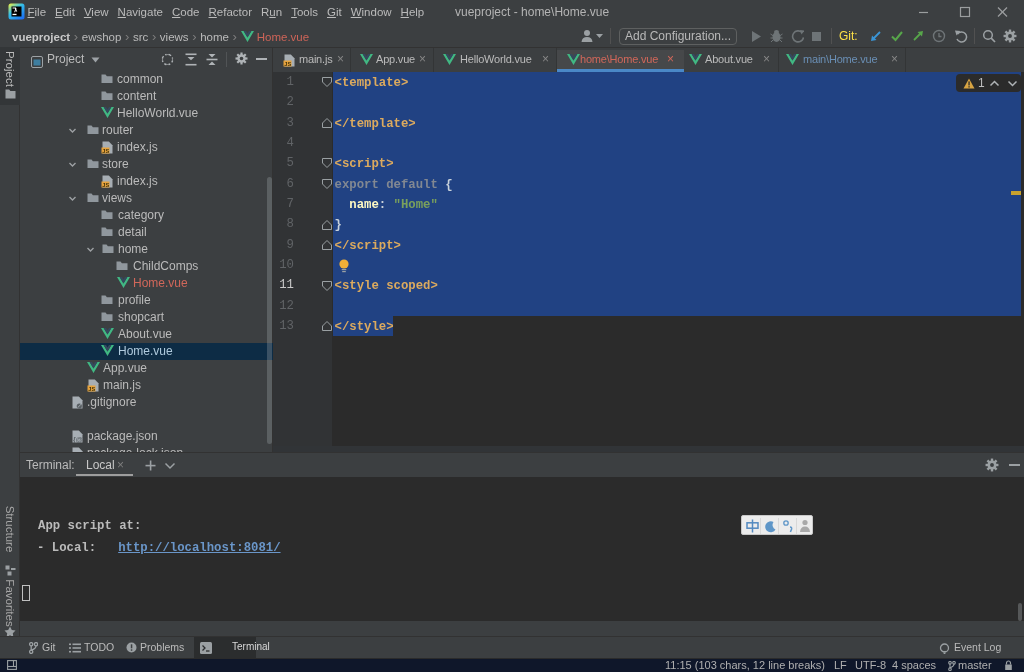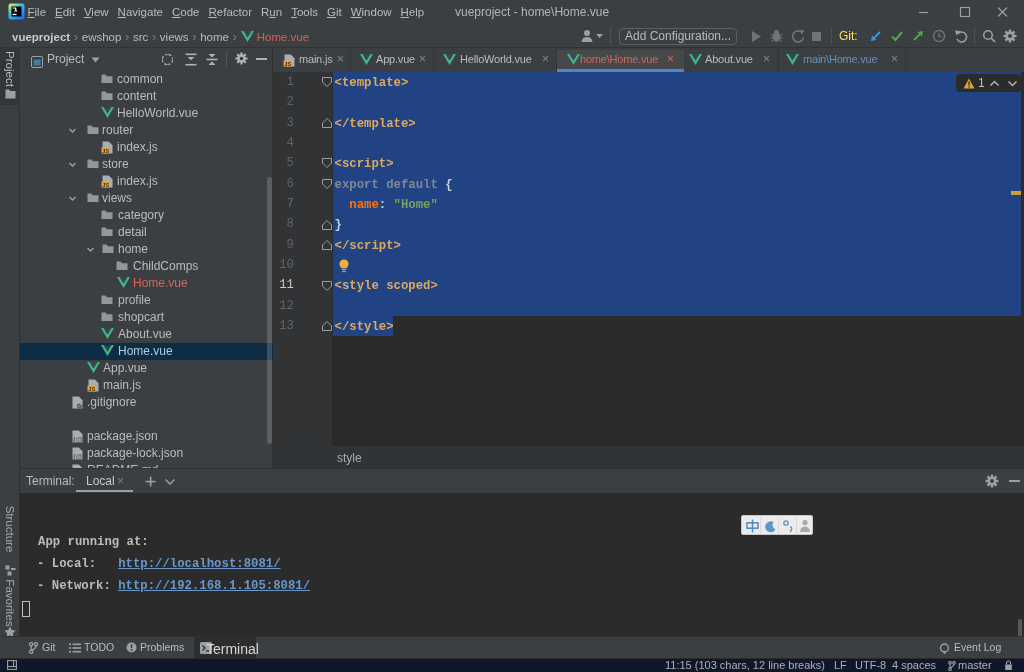--- a/index.html
+++ b/index.html
@@ -44,21 +44,21 @@
   #lnums { position:absolute; left:0; top:0; width:21px; white-space:pre; text-align:right; font-family:"Liberation Mono",monospace; font-size:12.3px; line-height:20.33px; color:#606366; }
   #sel1 { position:absolute; left:60px; top:0; width:688px; height:244px; background:#214283; }
   #sel2 { position:absolute; left:60px; top:244px; width:60px; height:20.3px; background:#214283; }
   #code { position:absolute; left:61.5px; top:1px; font-family:"Liberation Mono",monospace; font-size:12.3px; line-height:20.33px; white-space:pre; color:#a9b7c6; font-weight:bold; }
   #estripe { position:absolute; right:0; top:0; width:3px; height:374px; background:#2b2b2b; }
 
   
   #ebc { left:273px; top:446px; width:751px; height:22px; background:#313437; color:#a7abae; }
 
   
-  #terminal { left:20px; top:468px; width:1004px; height:168px; background:#2b2b2b; border-top:1px solid #323232;text-align:center; }
+  #terminal { left:20px; top:452px; width:1004px; height:168px; background:#2b2b2b; border-top:1px solid #323232;text-align:center; }
   #thead { position:absolute; left:0; top:0; width:1004px; height:24px; background:#3c3f41; }
   #tbody { position:absolute; left:0; top:24px; width:1004px; height:144px; background:#2b2b2b; font-family:"Liberation Mono",monospace; font-size:12.3px; color:#bbbbbb; font-weight:bold; }
   .tline { position:absolute; white-space:pre; }
   .turl { color:#6a96c9; text-decoration:underline; }
 
   
   #toolrow { left:0; top:636px; width:1024px; height:22px; background:#3c3f41; border-top:1px solid #323232; }
   .twbtn { position:absolute; top:0; height:21px; line-height:21px; color:#bbbbbb; font-size:10.5px; }
   #statusbar { left:0; top:658px; width:1024px; height:14px; background:#0f172a; border-top:1px solid #2b2b2b; font-size:11px; color:#b0b0b0; }
   .stit { position:absolute; top:0; line-height:13px; }
@@ -549,21 +549,21 @@
 10
 <span style="color:#c8c8c8">11</span>
 12
 13</div>
   <div id="code"><span style="color:#dcaa5e">&lt;template&gt;</span>
 
 <span style="color:#dcaa5e">&lt;/template&gt;</span>
 
 <span style="color:#dcaa5e">&lt;script&gt;</span>
 <span style="color:#828892">export default </span><span style="color:#c9d2db">{</span>
-  <span style="color:#f97316">name</span><span style="color:#c9d2db">:</span> <span style="color:#79a05c">"Home"</span>
+  <span style="color:#fef9c3">name</span><span style="color:#c9d2db">:</span> <span style="color:#79a05c">"Home"</span>
 <span style="color:#c9d2db">}</span>
 <span style="color:#dcaa5e">&lt;/script&gt;</span>
 
 <span style="color:#dcaa5e">&lt;style scoped&gt;</span>
 
 <span style="color:#dcaa5e">&lt;/style&gt;</span></div>
 
   <svg class="abs" style="left:49px;top:5px" width="10" height="10" viewBox="0 0 10 10">
       <polygon points="0.5,0.5 9.5,0.5 9.5,5 5,9.5 0.5,5" fill="none" stroke="#9aa0a3"></polygon>
     </svg>
@@ -639,23 +639,22 @@
           <rect x="5.4" y="0.5" width="2.2" height="12"></rect>
           <rect x="0.5" y="5.4" width="12" height="2.2"></rect>
           <rect x="5.4" y="0.5" width="2.2" height="12" transform="rotate(45 6.5 6.5)"></rect>
           <rect x="5.4" y="0.5" width="2.2" height="12" transform="rotate(-45 6.5 6.5)"></rect>
         </g>
         <circle cx="6.5" cy="6.5" r="1.8" fill="#3c3f41"></circle>
       </svg>
     <div class="abs" style="left:989px;top:11px;width:11px;height:1.6px;background:#9ba0a3"></div>
   </div>
   <div id="tbody">
-    <span class="tline" style="left:18px;top:42px">App running at:</span>
+    <span class="tline" style="left:18px;top:42px">App script at:</span>
     <span class="tline" style="left:17px;top:64px">- Local:   <span class="turl">http://localhost:8081/</span></span>
-    <span class="tline" style="left:17px;top:86px">- Network: <span class="turl">http://192.168.1.105:8081/</span></span>
     <div class="abs" style="left:2px;top:108px;width:8px;height:16px;border:1px solid #c0c0c0"></div>
     <div class="abs" style="left:998px;top:126px;width:4px;height:18px;background:rgba(166,172,176,0.35);border-radius:2px"></div>
   </div>
 </div>
 
 <div id="toolrow" class="abs">
   <svg class="abs" style="left:29px;top:5px" width="9" height="12" viewBox="0 0 9 12">
       <g stroke="#9ba0a3" stroke-width="1.3" fill="none">
         <circle cx="2.2" cy="2.2" r="1.6"></circle>
         <circle cx="7" cy="2.2" r="1.6"></circle>
@@ -681,21 +680,21 @@
       <rect x="4.8" y="2.3" width="1.5" height="4" fill="#3c3f41"></rect>
       <rect x="4.8" y="7.3" width="1.5" height="1.5" fill="#3c3f41"></rect>
     </svg>
   <span class="twbtn" style="left:140px">Problems</span>
   <div class="abs" style="left:194px;top:0;width:62px;height:21px;background:#2b2d2e">
     <svg class="abs" style="left:6px;top:5px" width="12" height="12" viewBox="0 0 12 12">
         <rect x="0" y="0" width="12" height="12" rx="1.5" fill="#9ba0a3"></rect>
         <polyline points="2.5,3.5 5,6 2.5,8.5" fill="none" stroke="#2b2d2e" stroke-width="1.3"></polyline>
         <line x1="6" y1="9" x2="9.5" y2="9" stroke="#2b2d2e" stroke-width="1.3"></line>
       </svg>
-    <span class="abs" style="left:12px;top:4px;color:#d8d8d8;font-size:14px">Terminal</span>
+    <span class="abs" style="left:38px;top:4px;color:#d8d8d8;font-size:10px">Terminal</span>
   </div>
   <svg class="abs" style="left:939px;top:6px" width="11" height="11" viewBox="0 0 11 11">
       <circle cx="5.5" cy="5" r="4" fill="none" stroke="#9ba0a3" stroke-width="1.3"></circle>
       <line x1="4" y1="8.6" x2="7" y2="8.6" stroke="#9ba0a3" stroke-width="1.3"></line>
       <line x1="4.6" y1="10.4" x2="6.4" y2="10.4" stroke="#9ba0a3" stroke-width="1.3"></line>
     </svg>
   <span class="twbtn" style="left:954px">Event Log</span>
 </div>
 
 <div id="statusbar" class="abs">

